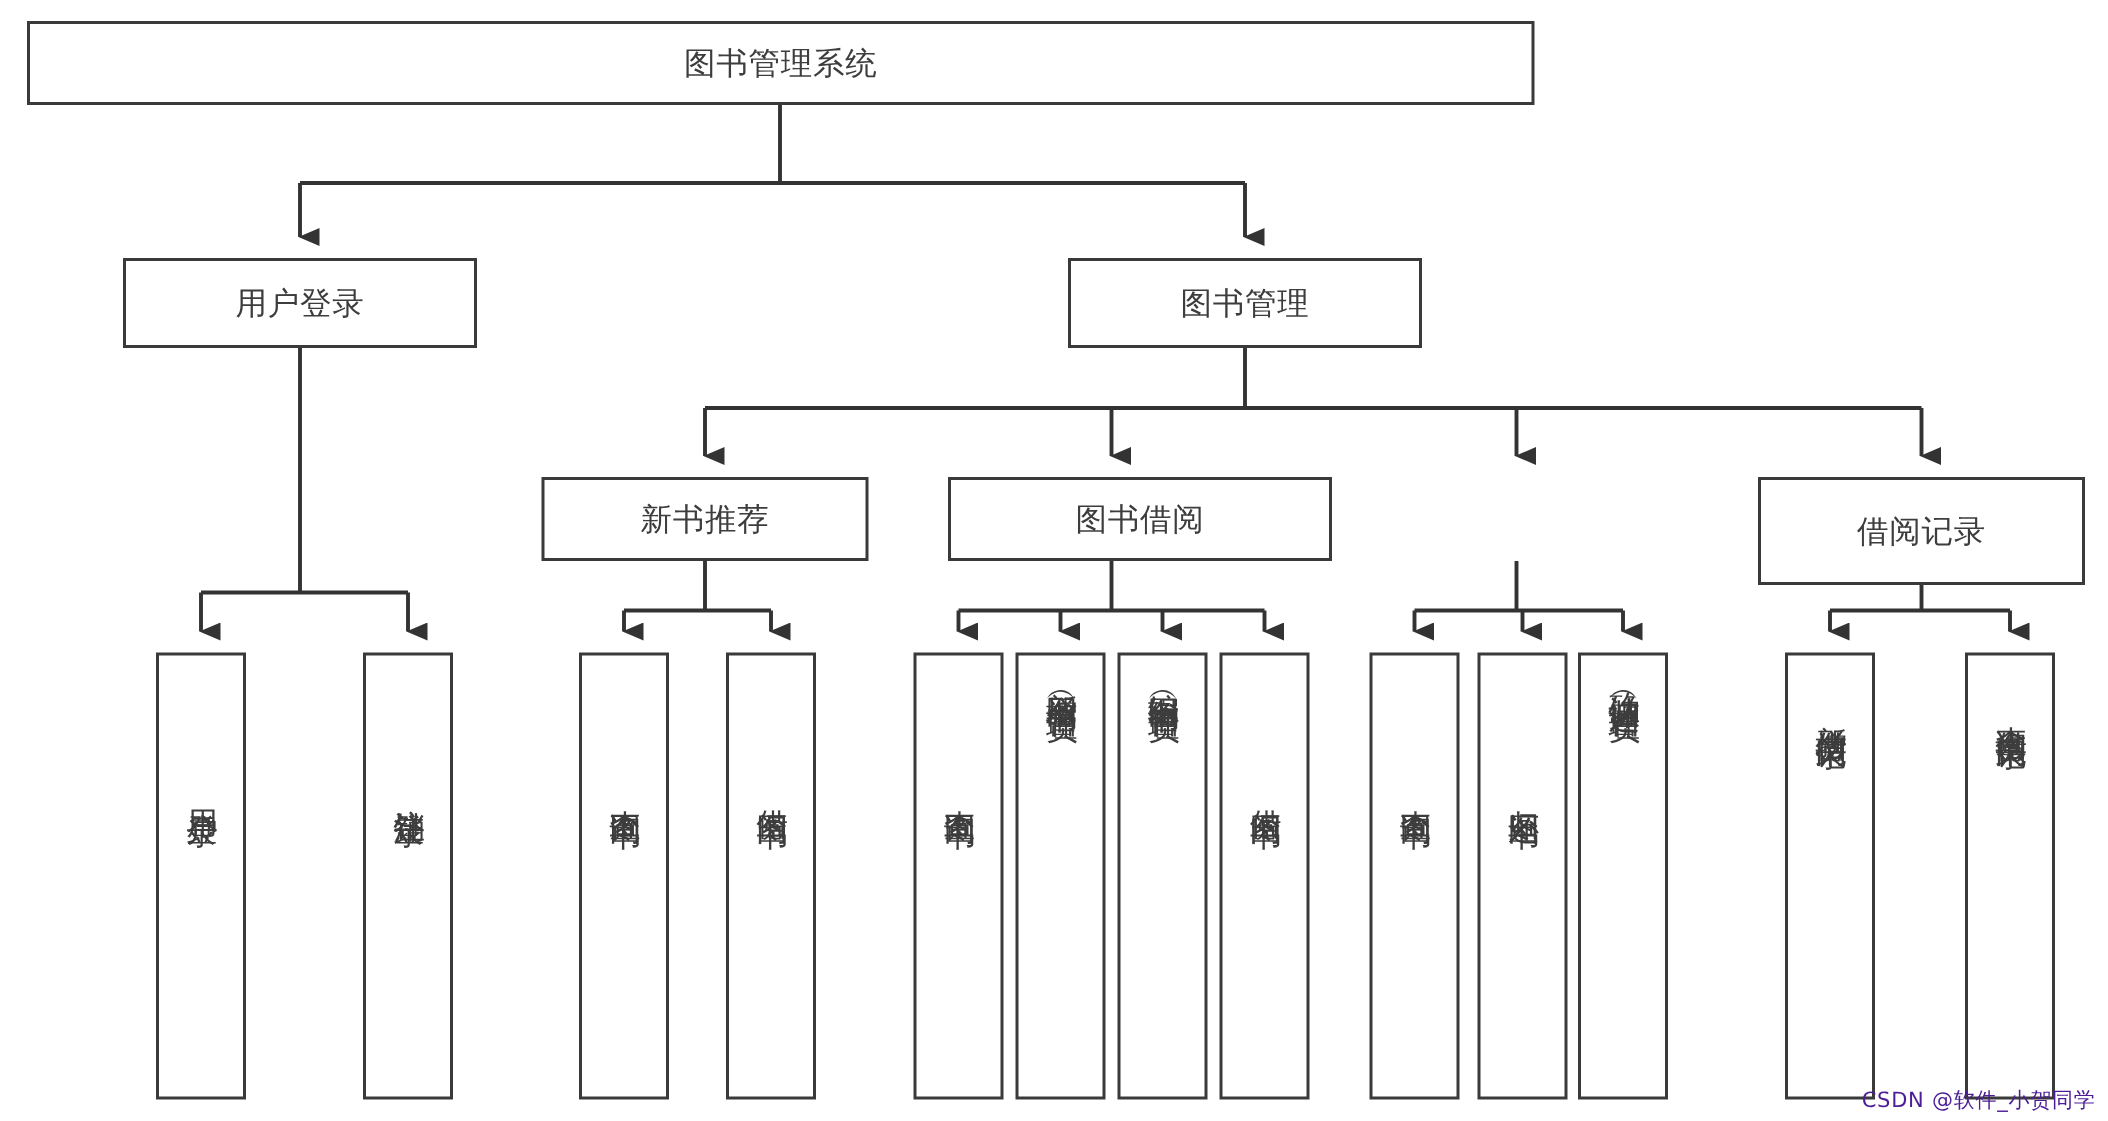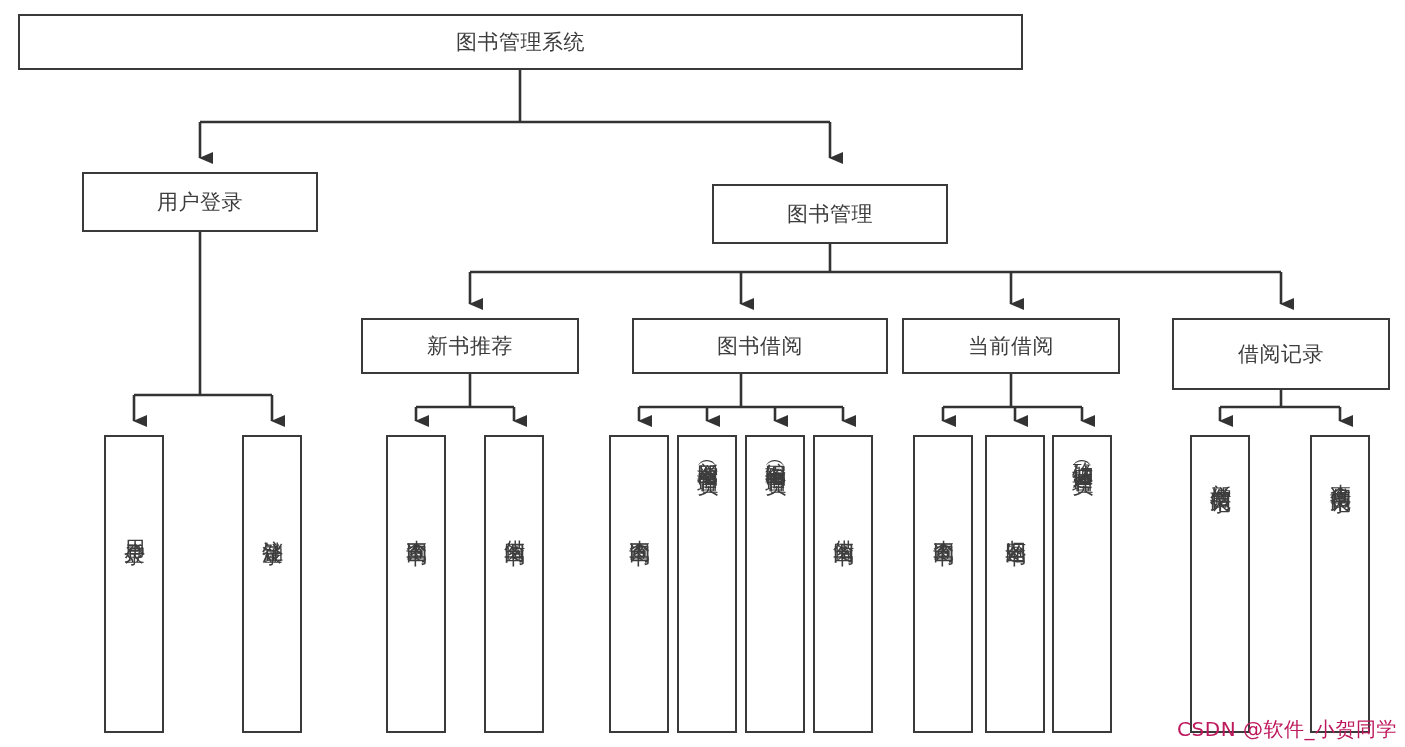--- a/index.html
+++ b/index.html
@@ -58,22 +58,22 @@
     text-align: left;
   }
   
   .node.vert.mid { padding-top: 86px; }
   .node.vert.mid3 { padding-top: 30px; }
 
   #watermark {
     position: absolute;
     right: 8px;
     bottom: 4px;
-    font-size: 20px;
-    color: #be185d;
+    font-size: 14px;
+    color: #4c1d95;
     letter-spacing: 0.5px;
     z-index: 6;
     white-space: nowrap;
     margin-left: 12px;
   }
 </style>
 </head>
 <body>
 
 <div id="canvas">
@@ -128,33 +128,30 @@
     </g>
   </svg>
 
   <div class="node" style="left:18px; top:14px; width:1005px; height:56px;">
     <span class="lbl">图书管理系统</span>
   </div>
 
   <div class="node" style="left:82px; top:172px; width:236px; height:60px;">
     <span class="lbl">用户登录</span>
   </div>
-  <div class="node" style="left:712px; top:184px; width:236px; height:60px;">
+  <div class="node" style="left:712px; top:172px; width:236px; height:60px;">
     <span class="lbl">图书管理</span>
   </div>
 
   <div class="node" style="left:361px; top:318px; width:218px; height:56px;text-align:right;">
     <span class="lbl">新书推荐</span>
   </div>
   <div class="node" style="left:632px; top:318px; width:256px; height:56px;">
     <span class="lbl">图书借阅</span>
   </div>
-  <div class="node" style="left:902px; top:318px; width:218px; height:56px;">
-    <span class="lbl">当前借阅</span>
-  </div>
   <div class="node" style="left:1172px; top:318px; width:218px; height:72px;">
     <span class="lbl">借阅记录</span>
   </div>
 
   <div class="node vert mid" style="left:104px; top:435px; width:60px; height:298px;">
     <span class="lbl">用户登录</span>
   </div>
   <div class="node vert mid" style="left:242px; top:435px; width:60px; height:298px;">
     <span class="lbl">注销登录</span>
   </div>

